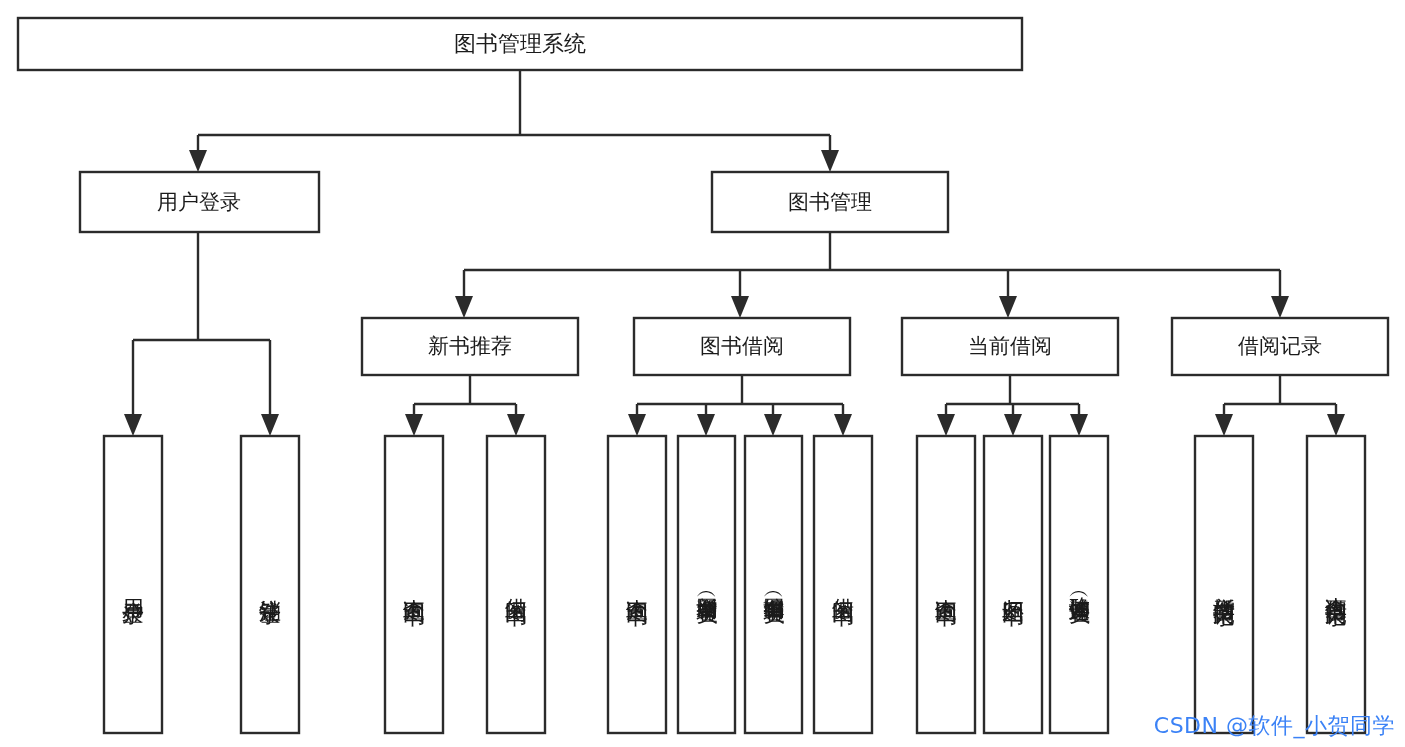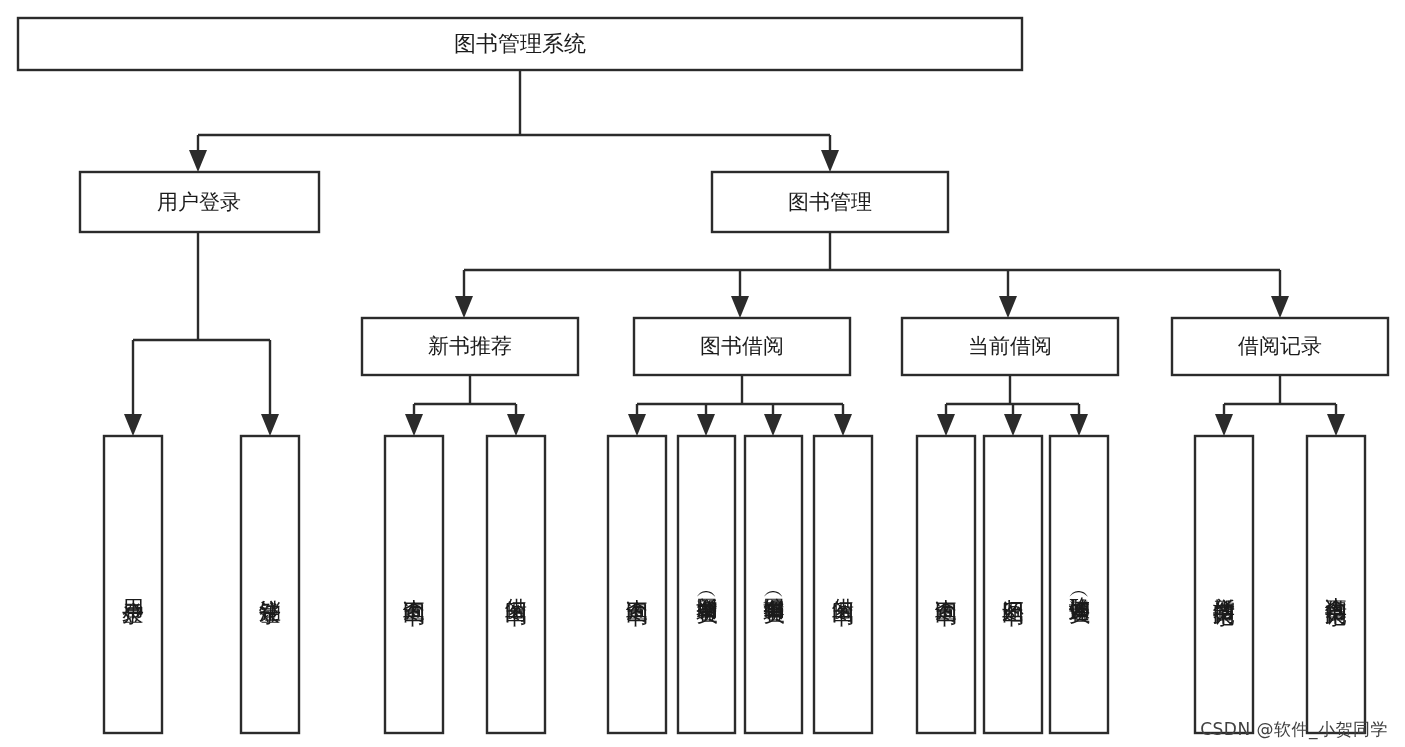--- a/index.html
+++ b/index.html
@@ -69,25 +69,25 @@
     letter-spacing: 2px;
     text-align: center;
     display: flex;
     align-items: center;
     justify-content: center;
     white-space: nowrap;
     pointer-events: none;
   }
   .watermark {
     position: absolute;
-    right: 17px;
+    right: 10px;
     bottom: 6px;
     font-family: "DejaVu Sans", "Liberation Sans", sans-serif;
-    font-size: 17px;
-    color: #404040;
+    font-size: 22px;
+    color: #3b82f6;
     letter-spacing: 0.5px;
     white-space: nowrap;
   }
 </style>
 </head>
 <body>
 
 <div id="diagram-root">
 
   <svg id="diagram-canvas" viewBox="0 0 1405 747" xmlns="http://www.w3.org/2000/svg">

